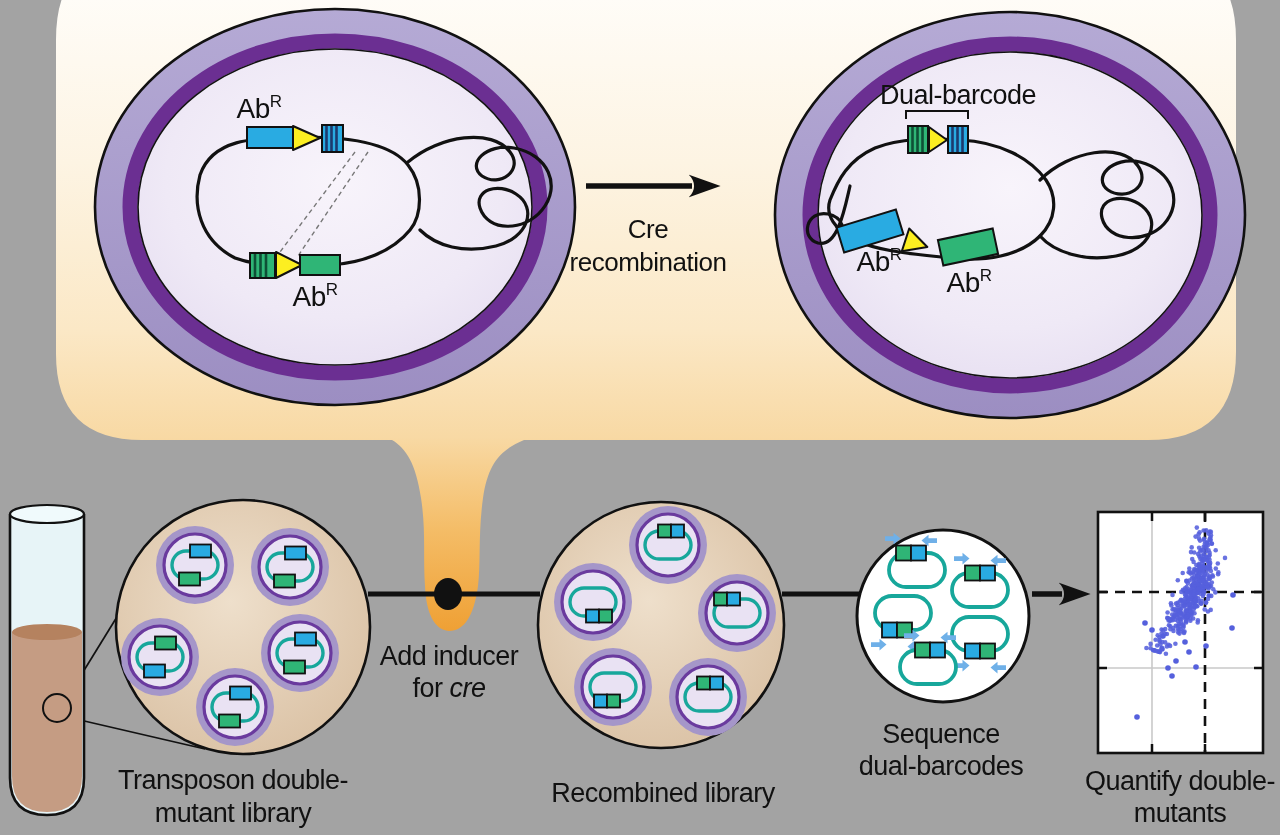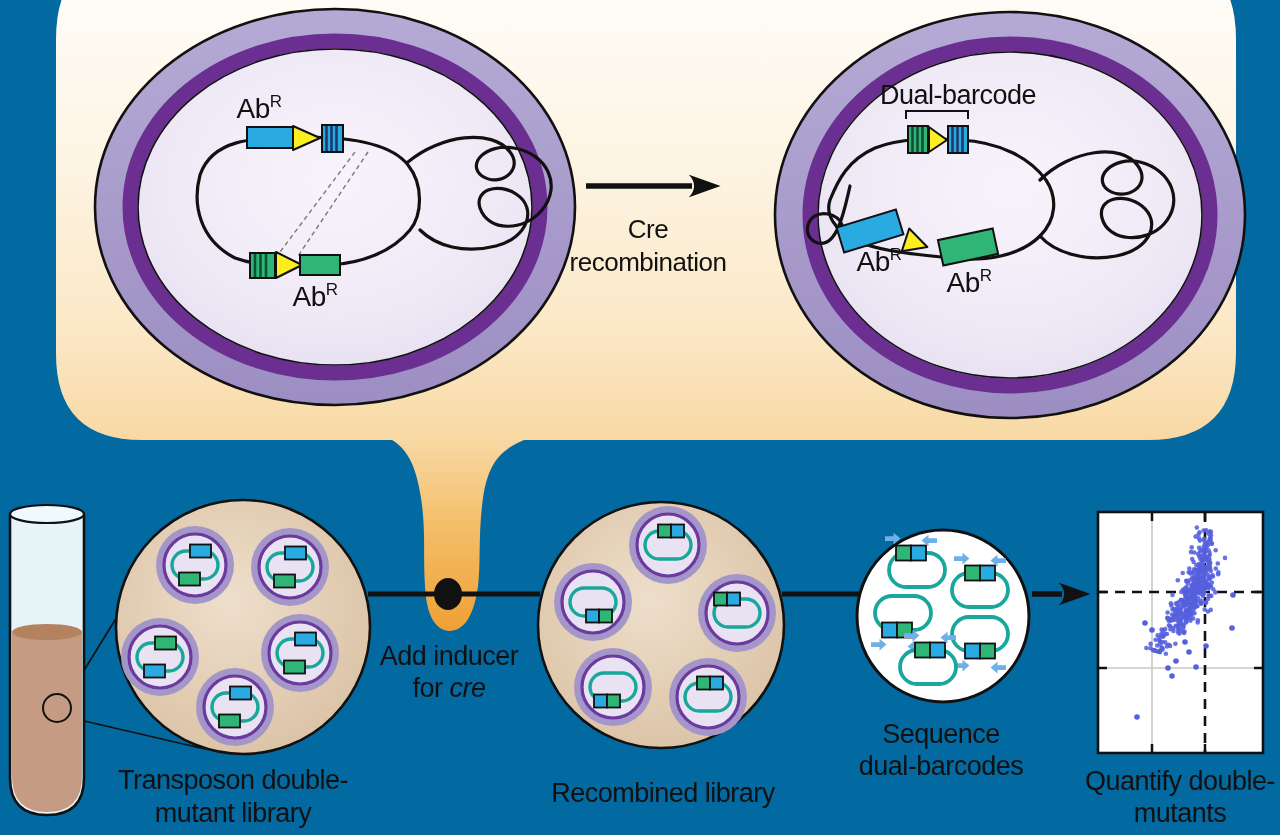--- a/index.html
+++ b/index.html
@@ -1,16 +1,16 @@
 <!DOCTYPE html>
 <html><head>
 <meta charset="utf-8">
 <style>
   html,body{margin:0;padding:0;background:#ffffff;}
-  .canvas{position:relative;width:1280px;height:835px;background:#0369a1;overflow:hidden;}
+  .canvas{position:relative;width:1280px;height:835px;background:#a3a3a3;overflow:hidden;}
   svg{display:block;}
   .label{font-family:"Liberation Sans",sans-serif;fill:#111;letter-spacing:-0.5px;}
   .lbl28{font-size:28px;}
   .lbl27{font-size:27px;}
   .lbl26{font-size:26px;}
   .sup{font-size:17px;}
   .plasmid{fill:none;stroke:#111;stroke-width:3.2;stroke-linecap:round;}
   .dash-recomb{stroke:#777;stroke-width:1.4;stroke-dasharray:4.5 3.5;fill:none;}
   .gene-blue{fill:#29abe2;stroke:#111;stroke-width:2;}
   .gene-green{fill:#2fb576;stroke:#111;stroke-width:2;}

